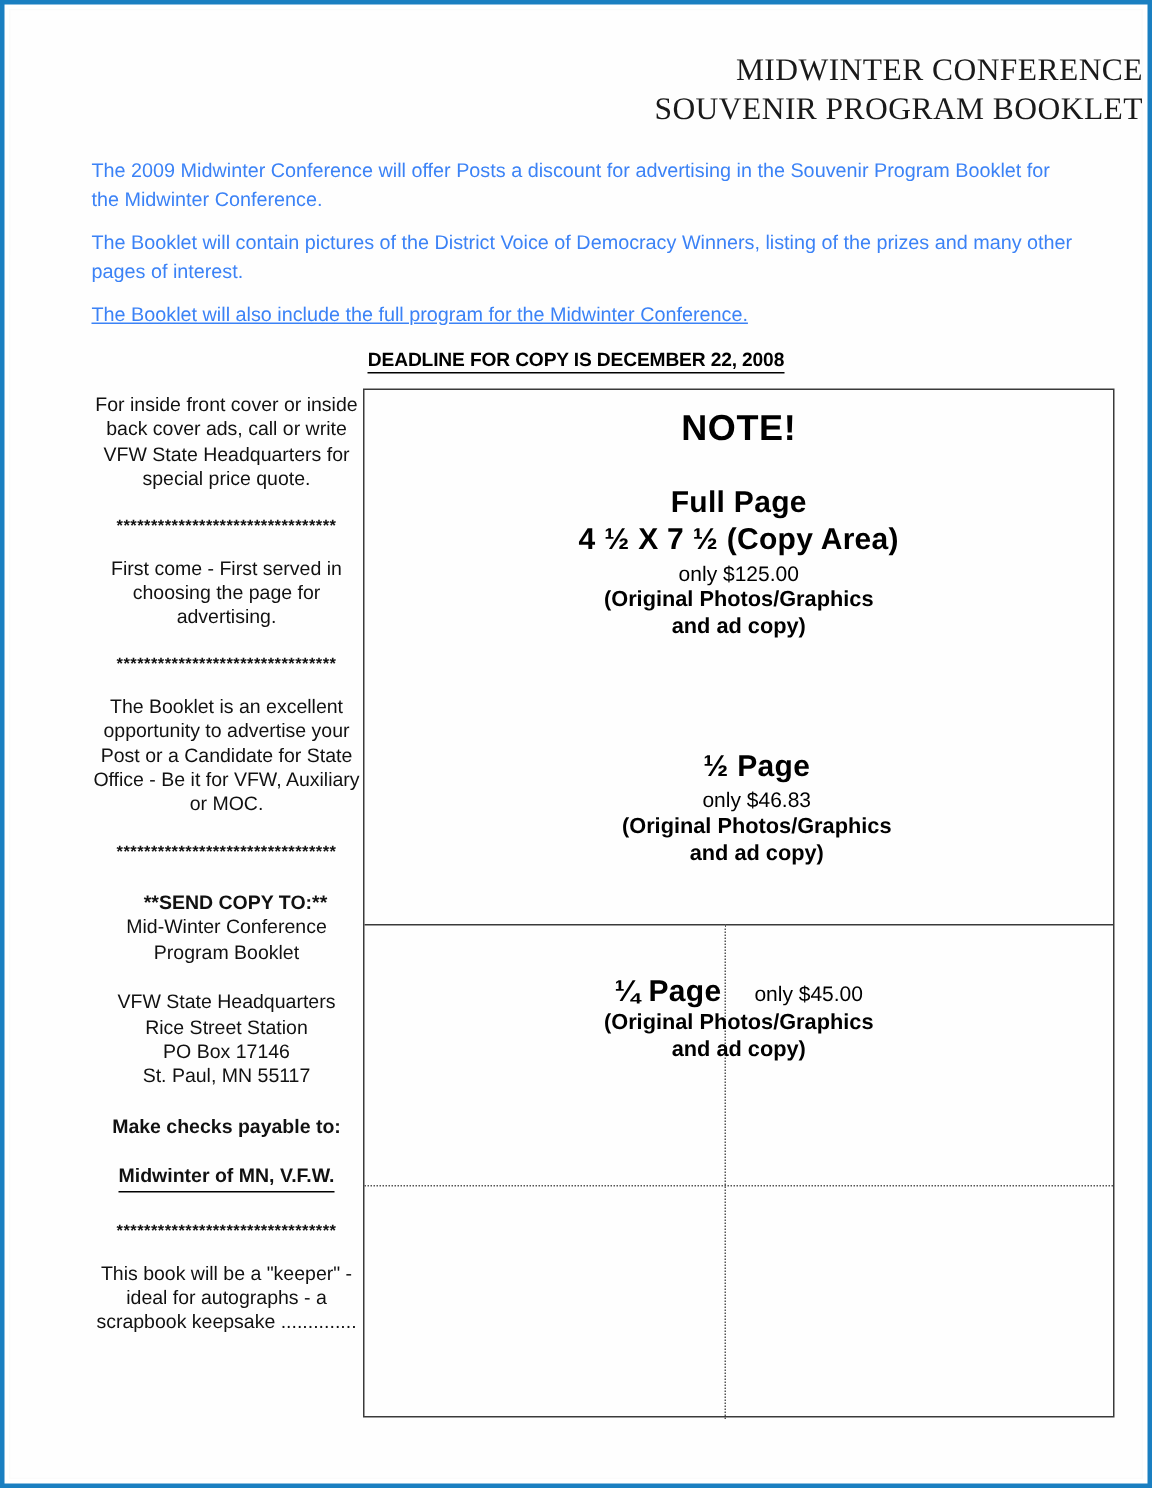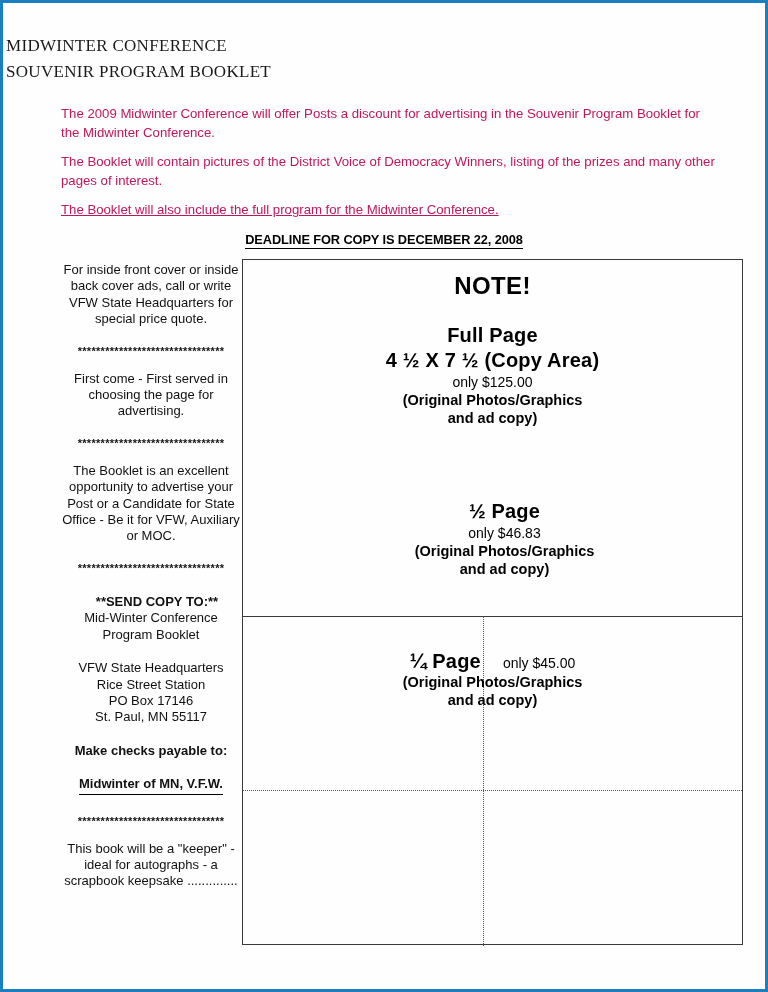--- a/index.html
+++ b/index.html
@@ -27,37 +27,37 @@
     background: #fefefe;
     box-shadow: inset 0 0 0 1px #fbfbfb;
   }
 
   
   .title-block {
     position: absolute;
     left: 0;
     top: 27px;
     width: 100%;
-    text-align: left;
+    text-align: right;
     font-family: "Liberation Serif", serif;
-    font-size: 17px;
+    font-size: 21px;
     line-height: 26px;
     letter-spacing: 0.3px;
     color: #1a1a1a;
   }
   .title-line { display: block; white-space: nowrap; }
 
   
   .intro {
     position: absolute;
     left: 55px;
     width: 660px;
     font-size: 13.2px;
     line-height: 19px;
-    color: #be185d;
+    color: #3b82f6;
   }
   #intro-1 { top: 98px; }
   #intro-2 { top: 146px; }
   #intro-3 { top: 194px; text-decoration: underline; }
 
   
   .deadline {
     position: absolute;
     left: 0;
     top: 226px;

